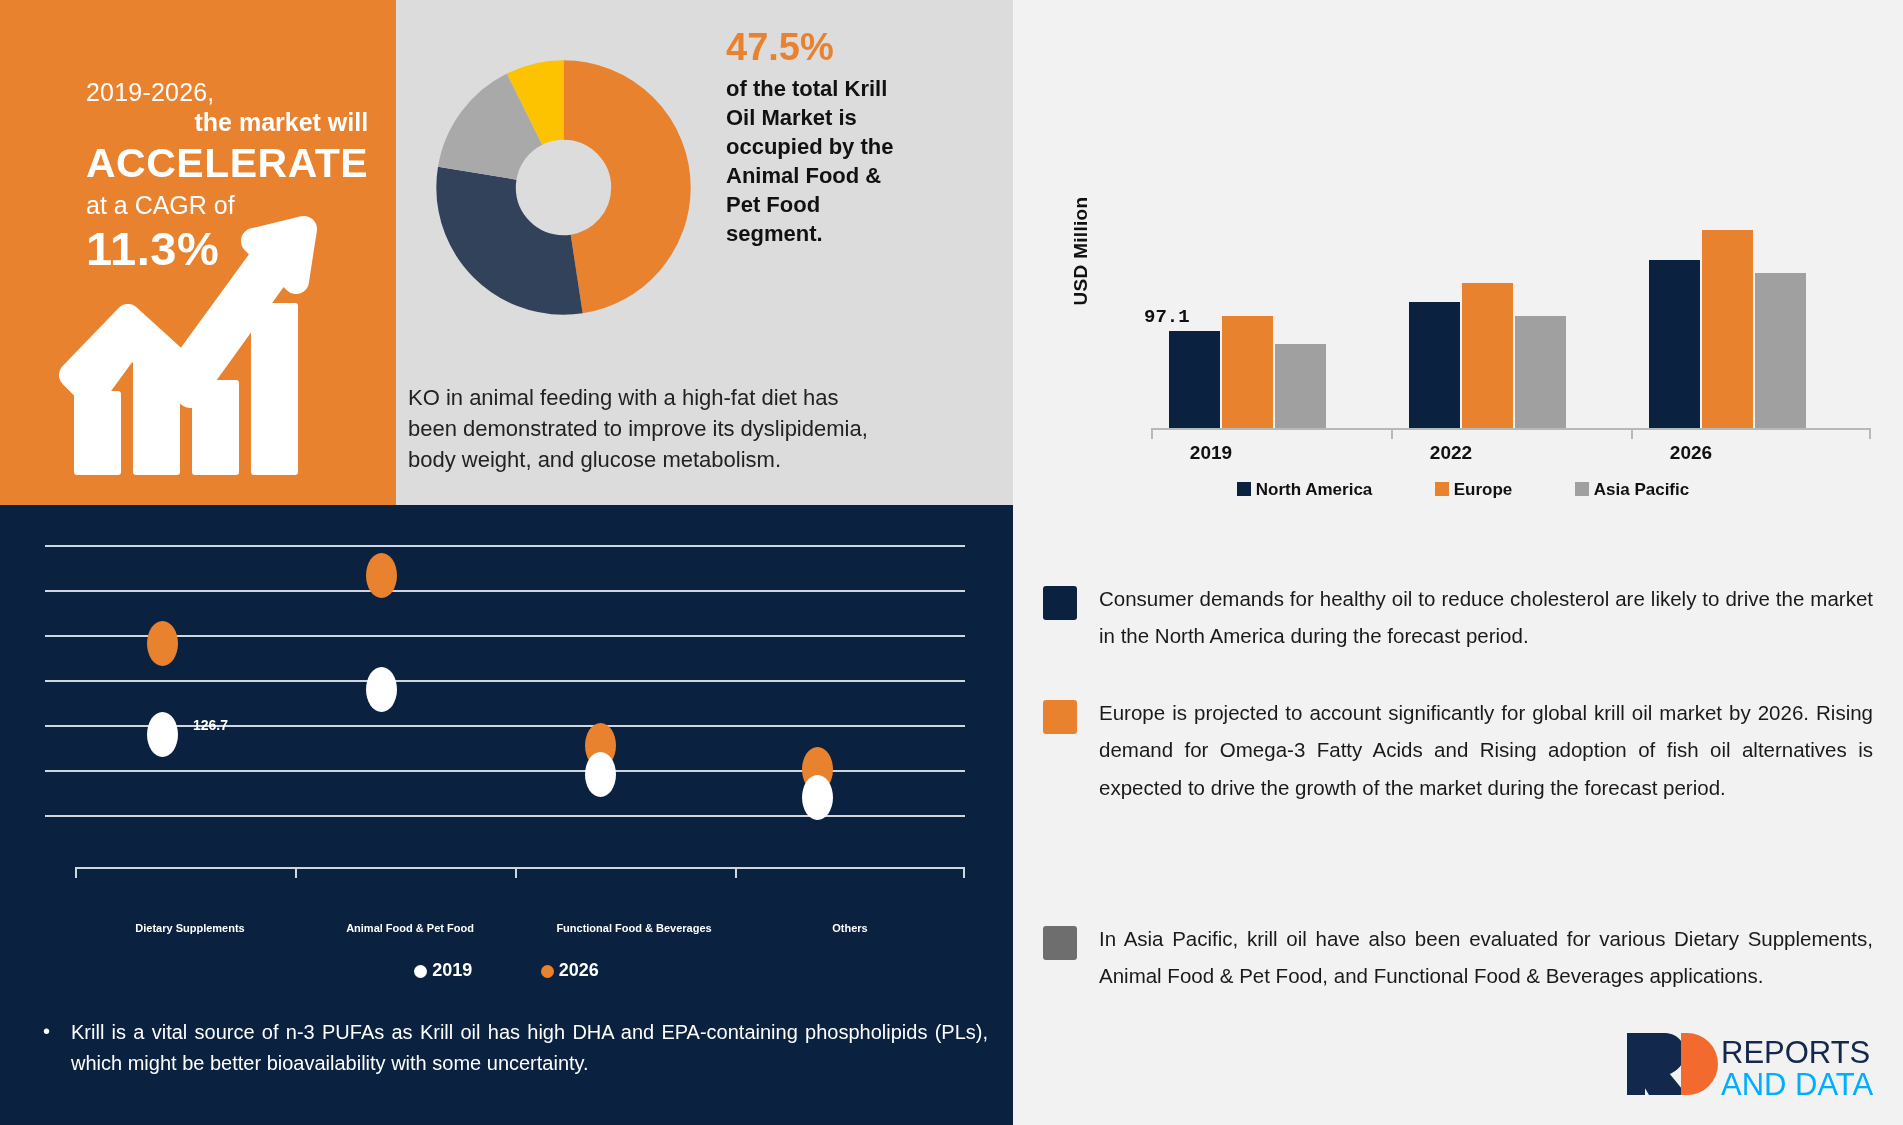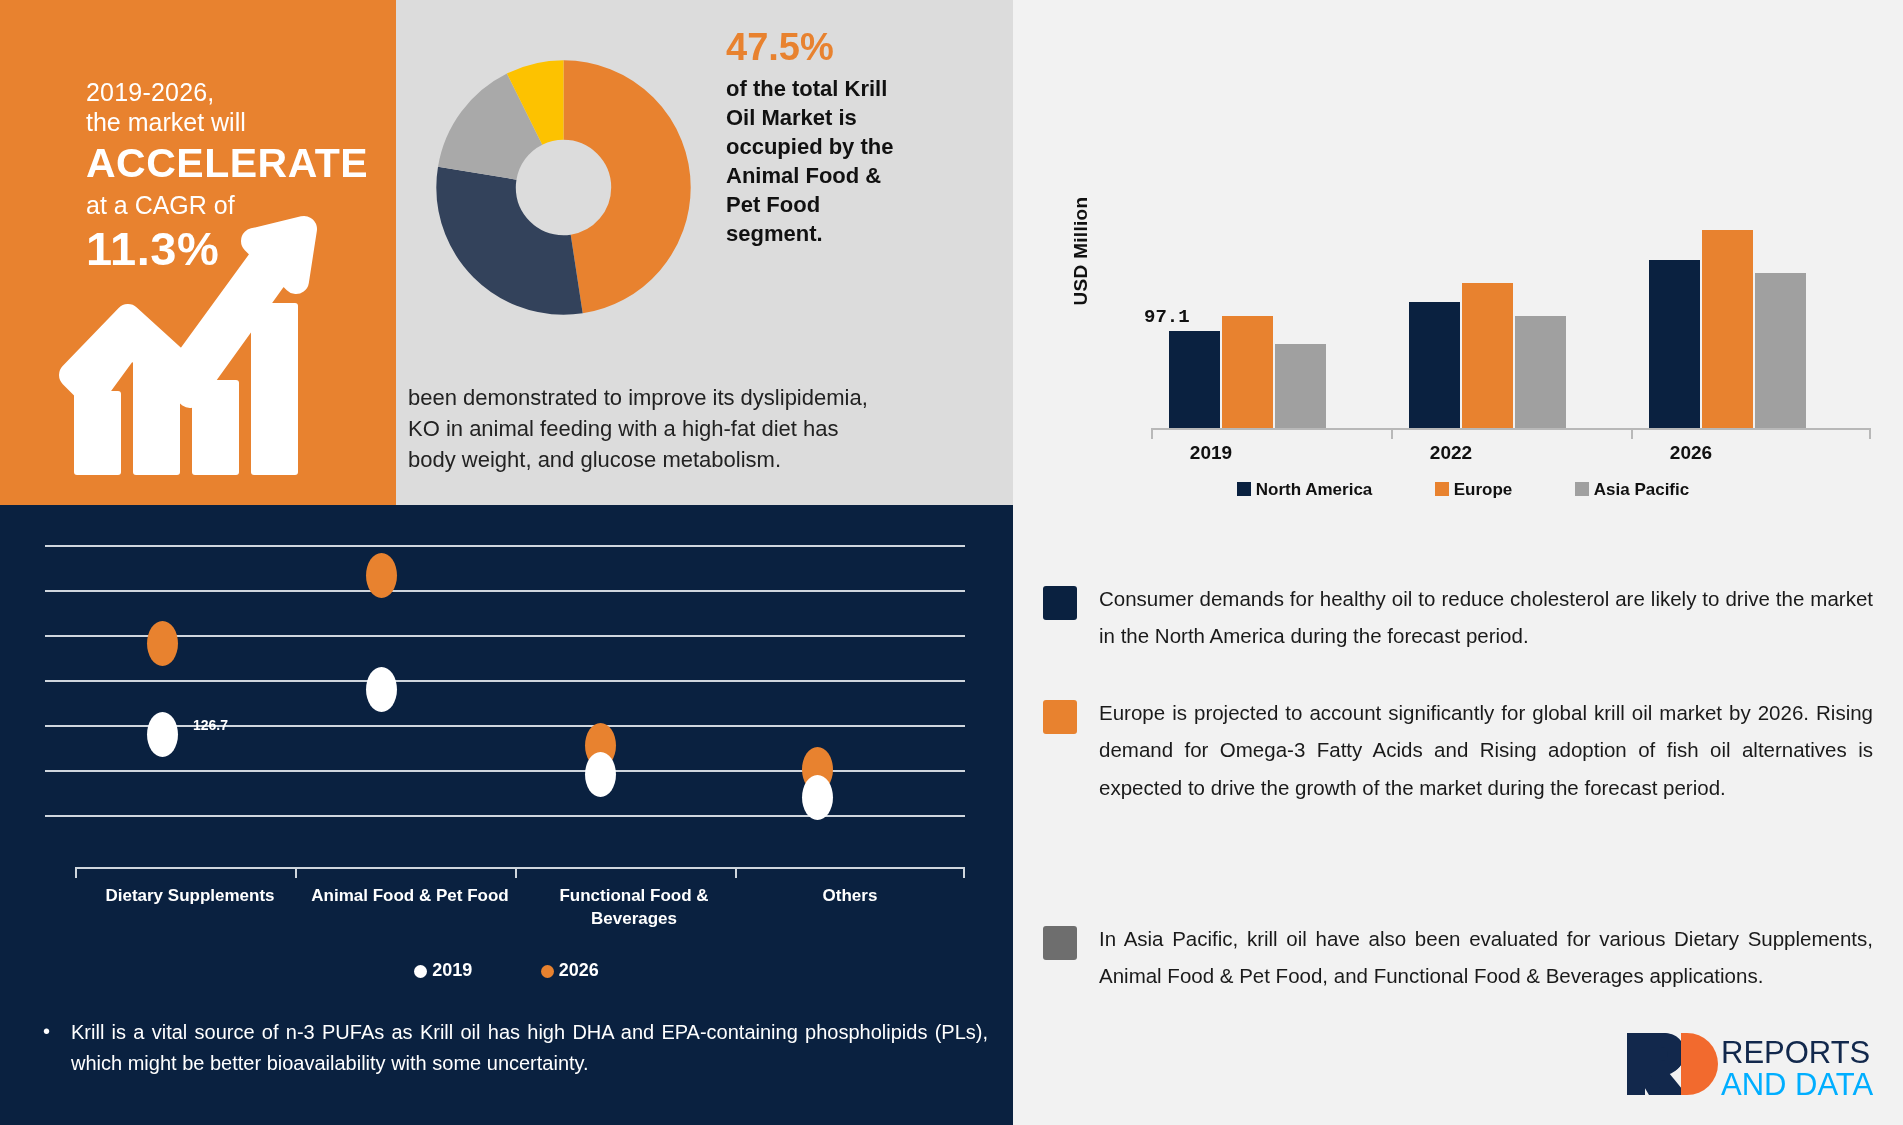--- a/index.html
+++ b/index.html
@@ -15,21 +15,21 @@
   
   .left-col { position:absolute; left:0; top:0; width:1013px; height:1125px; }
 
   
   .hero {
     position:absolute; left:0; top:0; width:396px; height:505px;
     background:#e8822f; overflow:hidden;
   }
   .hero-text { position:absolute; left:86px; top:78px; color:#fff; line-height:1.18; }
   .hero-l1 { font-size:25px; font-weight:400; letter-spacing:.2px;}
-  .hero-l2 { font-size:25px; font-weight:400; }
+  .hero-l2 { font-size:25px; font-weight:700;text-align:right; }
   .hero-accel { font-size:41px; font-weight:700; letter-spacing:.5px; margin:2px 0 4px; }
   .hero-l3 { font-size:25px; font-weight:400; }
   .hero-cagr { font-size:47px; font-weight:700; letter-spacing:.5px; }
   .hero-icon { position:absolute; left:58px; top:195px; width:290px; height:280px; }
 
   
   .donut-panel {
     position:absolute; left:396px; top:0; width:733px; height:505px;
     background:#dcdcdc;
   }
@@ -55,22 +55,22 @@
   .dot { position:absolute; border-radius:50%; }
   .dot-2019 { background:#ffffff; }
   .dot-2026 { background:#e8822f; }
   .dot-label {
     position:absolute; color:#fff; font-size:14px; font-weight:700;
   }
   .axis-line { position:absolute; left:45px; top:340px; width:890px; height:2px; background:#cfd6de; }
   .axis-tick { position:absolute; top:340px; width:2px; height:11px; background:#cfd6de; }
   .cat-labels { position:absolute; left:30px; top:358px; width:950px; height:60px; }
   .cat-lab {
-    position:absolute; text-align:center; color:#fff; font-size:17px;
-    font-weight:700; line-height:1.35;
+    position:absolute; text-align:center; color:#fff; font-size:11px;
+    font-weight:700; line-height:1.35;margin-top:36px;
   }
   .dot-legend { position:absolute; left:0; top:455px; width:1013px; text-align:center; }
   .dot-legend .item { display:inline-block; margin:0 32px; color:#fff; font-size:18px; font-weight:700; }
   .lg-dot { display:inline-block; width:13px; height:13px; border-radius:50%; margin-right:5px; vertical-align:middle; }
   .bullet-para {
     position:absolute; left:38px; top:512px; width:950px; color:#fff;
     font-size:20px; line-height:1.55;
   }
   .bullet-para .bdot { position:absolute; left:5px; top:-1px; }
   .bullet-para .btxt { display:block; margin-left:33px; text-align:justify; }
@@ -149,22 +149,22 @@
           <span>of the total Krill</span>
           <span>Oil Market is</span>
           <span>occupied by the</span>
           <span>Animal Food &amp;</span>
           <span>Pet Food</span>
           <span> segment.</span>
         </div>
       </div>
 
       <div class="donut-para">
+        <span>KO in animal feeding with a high-fat diet has</span>
         <span>been demonstrated  to improve its dyslipidemia,</span>
-        <span>KO in animal feeding with a high-fat diet has</span>
         <span>body weight, and glucose metabolism.</span>
       </div>
     </div>
 
     <div class="navy">
 
       <div class="dotchart">
         <div class="grid-line" style="top:18px"></div>
         <div class="grid-line" style="top:63px"></div>
         <div class="grid-line" style="top:108px"></div>

